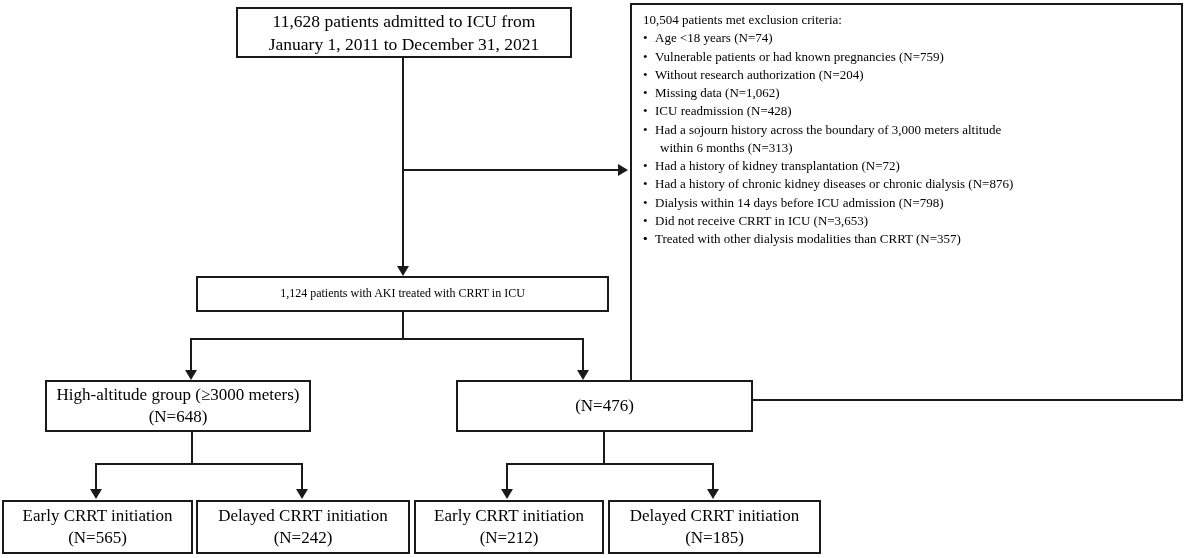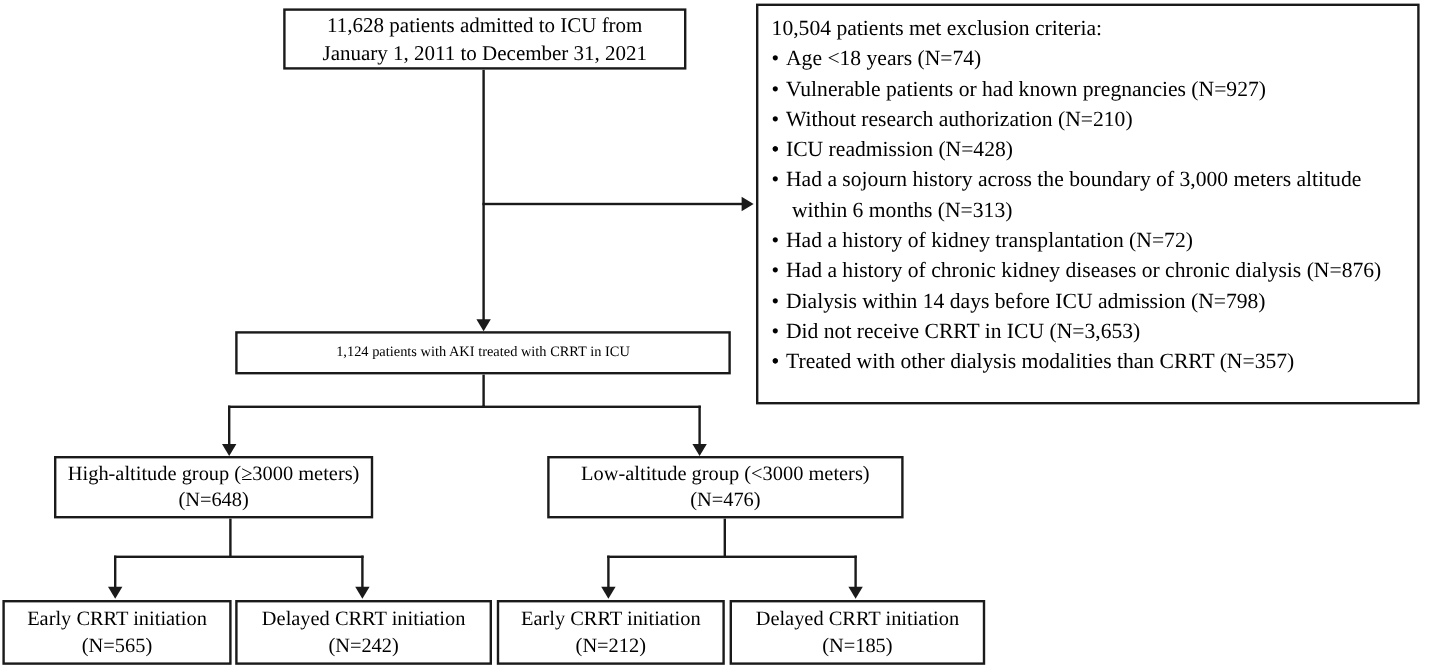--- a/index.html
+++ b/index.html
@@ -38,22 +38,22 @@
     display: block;
     white-space: nowrap;
   }
 
   
   #box-admitted {
     left: 236px; top: 7px; width: 336px; height: 51px;
     font-size: 17.5px;
   }
   #box-exclusion {
-    left: 630px; top: 3px; width: 553px; height: 334px;
-    font-size: 18px;
+    left: 630px; top: 3px; width: 553px; height: 398px;
+    font-size: 13px;
     padding: 6px 9px 6px 11px;
     line-height: 1.405;
   }
   #box-exclusion .head { white-space: nowrap; }
   #box-exclusion ul {
     margin: 0; padding: 0; list-style: none;
   }
   #box-exclusion li {
     position: relative;
     padding-left: 12px;
@@ -156,23 +156,23 @@
 
   <div class="box" id="box-admitted">
     <span class="line">11,628 patients admitted to ICU from</span>
     <span class="line">January 1, 2011 to December 31, 2021</span>
   </div>
 
   <div class="box left-align" id="box-exclusion">
     <span class="head">10,504 patients met exclusion criteria:</span>
     <ul>
       <li><span class="bullet">•</span><span>Age &lt;18 years (N=74)</span></li>
-      <li><span class="bullet">•</span><span>Vulnerable patients or had known pregnancies (N=927)</span></li>
-      <li><span class="bullet">•</span><span>Without research authorization (N=210)</span></li>
-      <li><span class="bullet">•</span></li>
+      <li><span class="bullet">•</span><span>Vulnerable patients or had known pregnancies (N=759)</span></li>
+      <li><span class="bullet">•</span><span>Without research authorization (N=204)</span></li>
+      <li><span class="bullet">•</span><span>Missing data (N=1,062)</span></li>
       <li><span class="bullet">•</span><span>ICU readmission (N=428)</span></li>
       <li><span class="bullet">•</span><span>Had a sojourn history across the boundary of 3,000 meters altitude</span><span class="wrap2">within 6 months (N=313)</span></li>
       <li><span class="bullet">•</span><span>Had a history of kidney transplantation (N=72)</span></li>
       <li><span class="bullet">•</span><span>Had a history of chronic kidney diseases or chronic dialysis (N=876)</span></li>
       <li><span class="bullet">•</span><span>Dialysis within 14 days before ICU admission (N=798)</span></li>
       <li><span class="bullet">•</span><span>Did not receive CRRT in ICU (N=3,653)</span></li>
       <li><span class="bullet">•</span></li>
       <li><span class="bullet">•</span><span>Treated with other dialysis modalities than CRRT (N=357)</span></li>
     </ul>
   </div>
@@ -180,21 +180,20 @@
   <div class="box" id="box-cohort">
     <span class="line">1,124 patients with AKI treated with CRRT in ICU</span>
   </div>
 
   <div class="box" id="box-high">
     <span class="line">High-altitude group (≥3000 meters)</span>
     <span class="line">(N=648)</span>
   </div>
 
   <div class="box" id="box-low">
-    <span class="line">Low-altitude group (&lt;3000 meters)</span>
     <span class="line">(N=476)</span>
   </div>
 
   <div class="box" id="box-early-high">
     <span class="line">Early CRRT initiation</span>
     <span class="line">(N=565)</span>
   </div>
 
   <div class="box" id="box-delayed-high">
     <span class="line">Delayed CRRT initiation</span>

